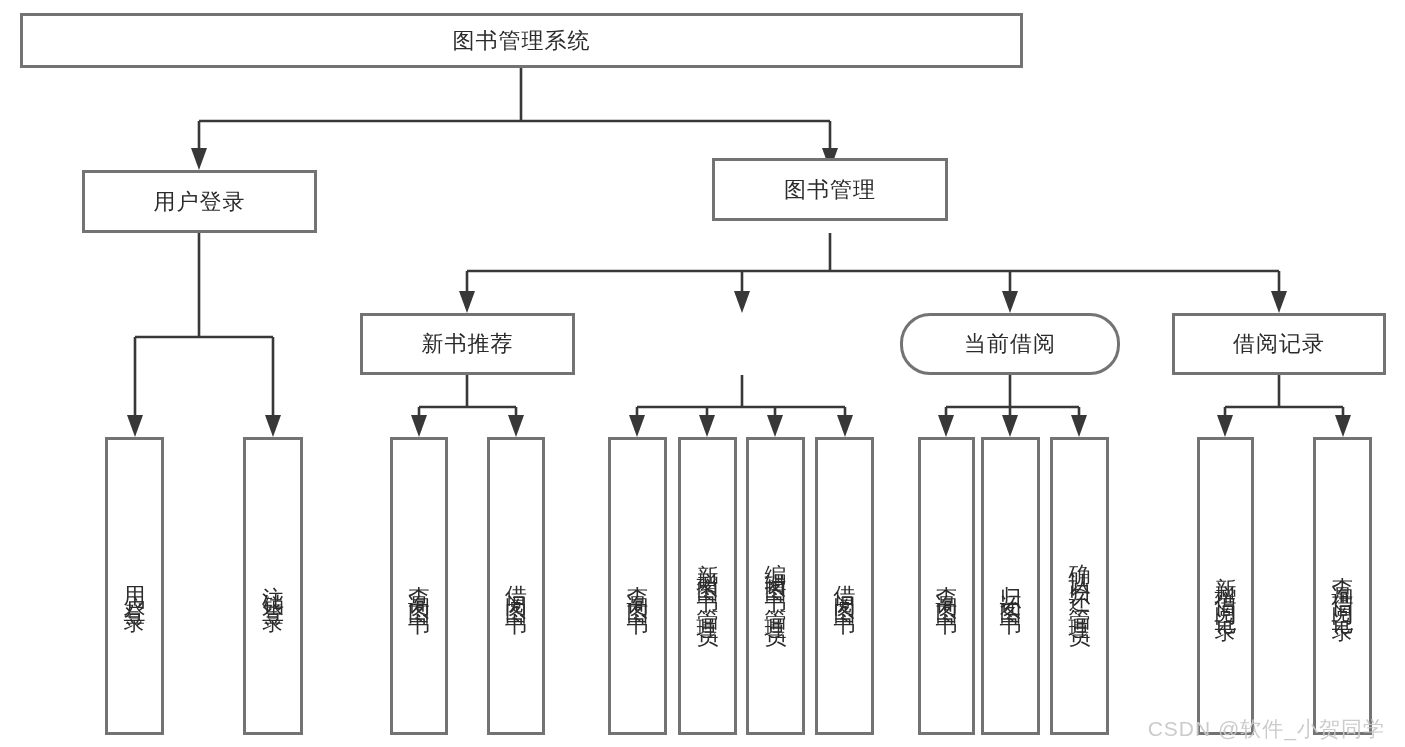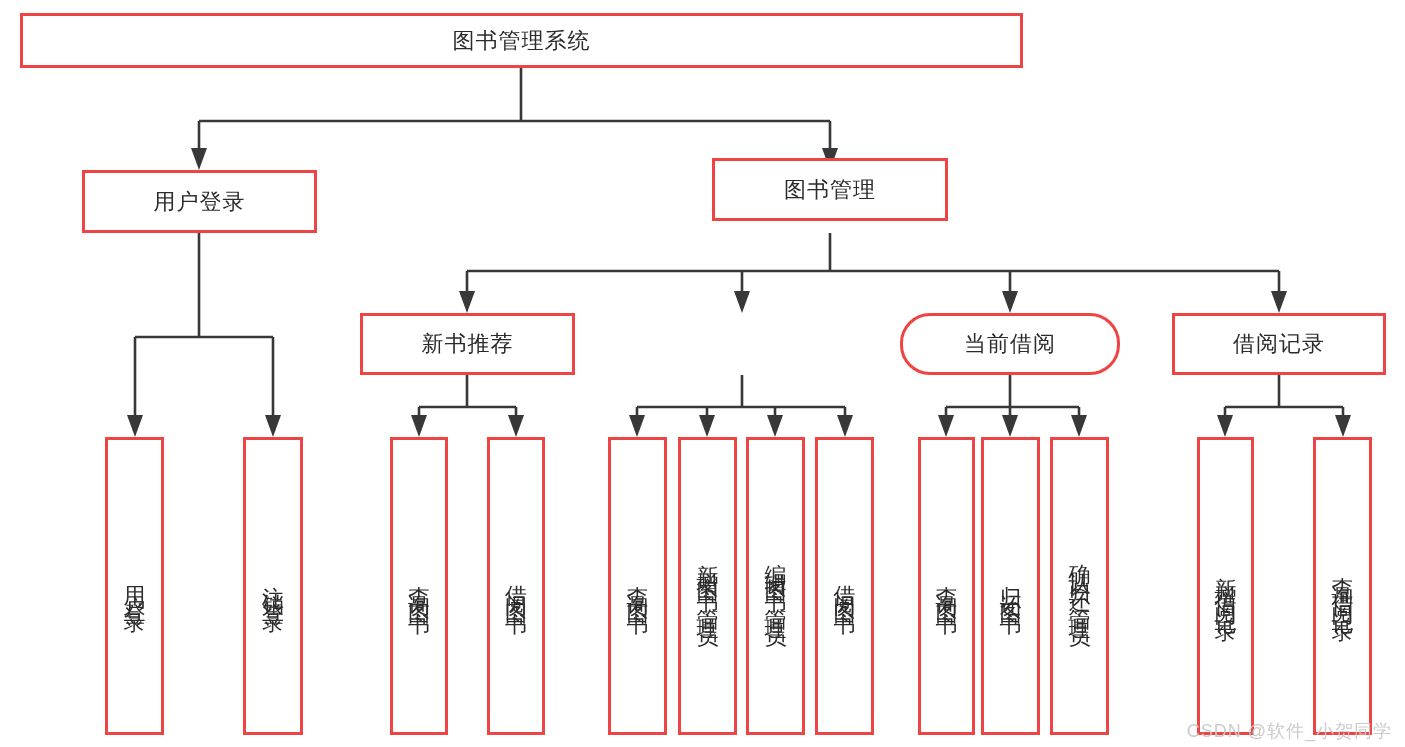--- a/index.html
+++ b/index.html
@@ -17,21 +17,21 @@
   }
   #connectors {
     position: absolute;
     left: 0;
     top: 0;
     z-index: 1;
   }
   .node {
     position: absolute;
     box-sizing: border-box;
-    border: 3px solid #ef4444;
+    border: 3px solid #737373;
     background: #ffffff;
     display: flex;
     align-items: center;
     justify-content: center;
     color: #2b2b2b;
     z-index: 2;
   }
   .h-node {
     font-size: 22px;
     letter-spacing: 1px;
@@ -44,23 +44,23 @@
   .leaf .v-label {
     writing-mode: vertical-rl;
     text-orientation: mixed;
     font-size: 22px;
     letter-spacing: 9px;
     line-height: 1;
     white-space: nowrap;
   }
   .watermark {
     position: absolute;
-    right: 13px;
+    right: 20px;
     bottom: 4px;
-    font-size: 18px;
+    font-size: 21px;
     color: rgba(200, 200, 200, 0.95);
     letter-spacing: 1px;
     z-index: 5;
     pointer-events: none;
     margin-top: 28px;
   }
 </style>
 </head>
 <body>
 

